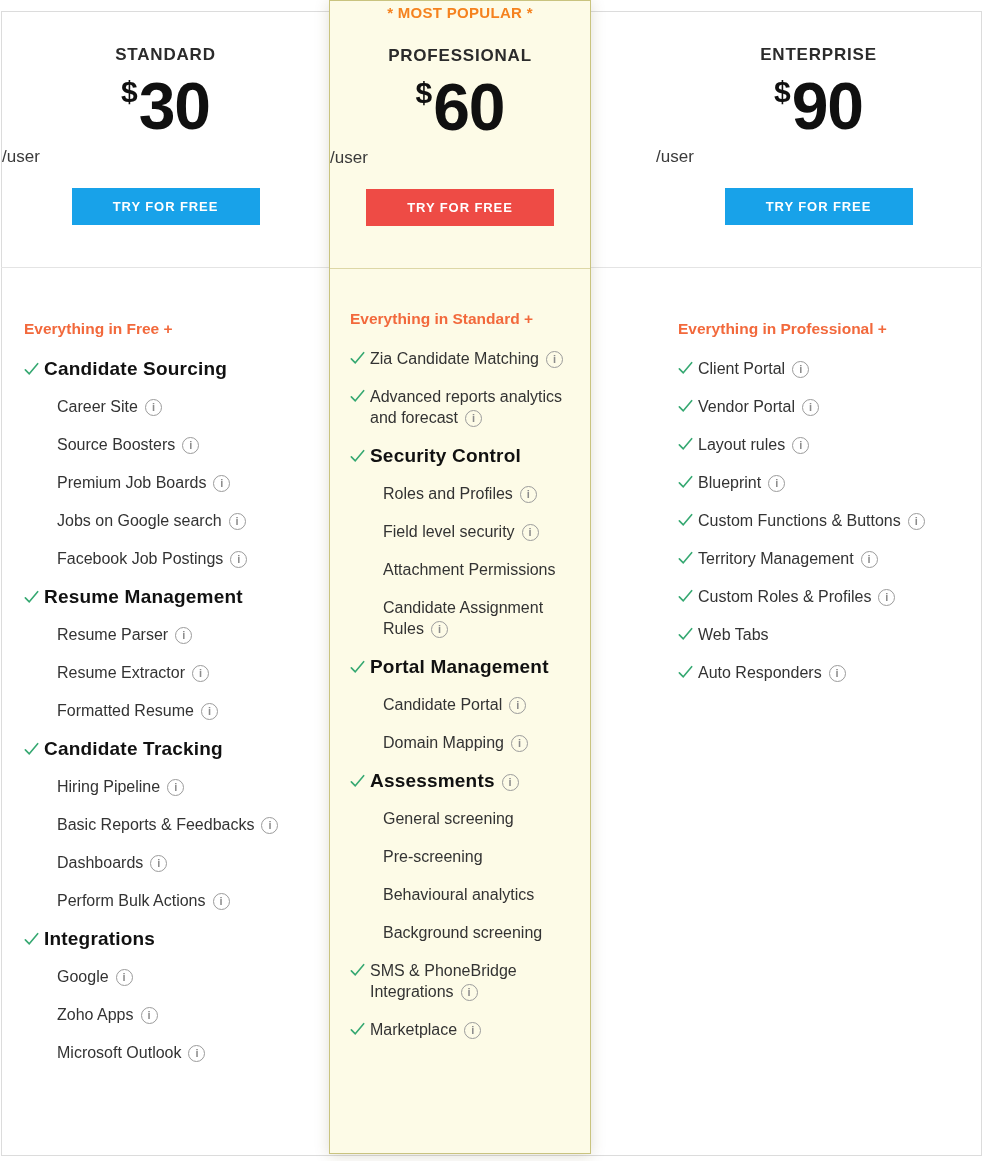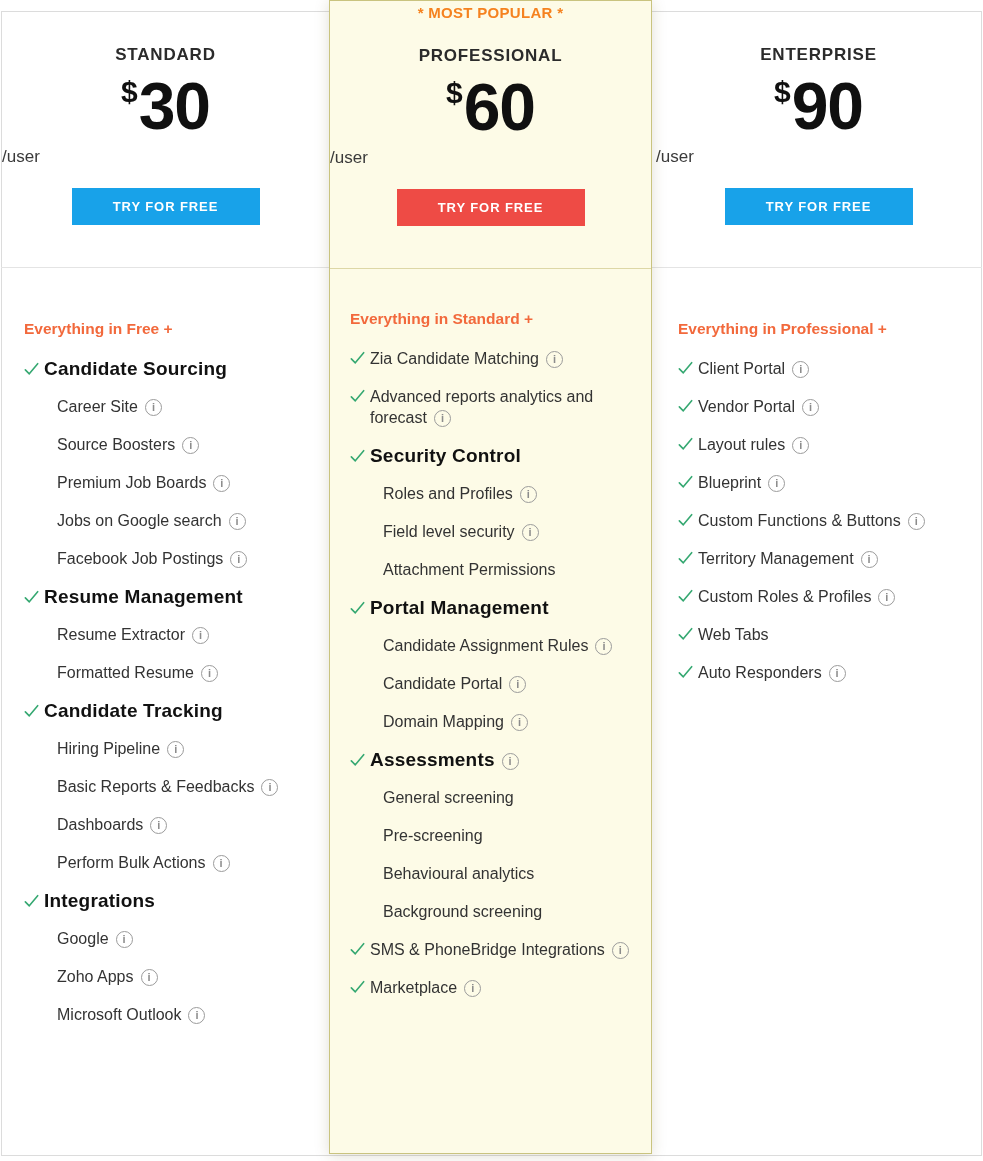--- a/index.html
+++ b/index.html
@@ -12,21 +12,21 @@
     --highlight-border:#c9c37f;
   }
   *{box-sizing:border-box;margin:0;padding:0;}
   body{background:#f6f6f6;font-family:"Liberation Sans","DejaVu Sans",sans-serif;}
   .stage{position:relative;width:983px;height:1161px;background:#fff;overflow:hidden;}
   .outer-box{position:absolute;left:1px;right:1px;top:11px;bottom:5px;background:#fff;border:1px solid #dcdcdc;}
   .divider-h{position:absolute;left:1px;right:1px;top:267px;height:1px;background:#e4e4e4;z-index:1;}
   .col{position:absolute;top:11px;bottom:5px;z-index:1;}
   .col.standard{left:2px;width:327px;}
   .col.ent{left:656px;width:325px;}
-  .col.pro{left:329px;width:323px;top:0;bottom:7px;background:var(--highlight-bg);
+  .col.pro{left:329px;width:262px;top:0;bottom:7px;background:var(--highlight-bg);
     border:1px solid var(--highlight-border);box-shadow:0 2px 14px rgba(90,80,20,.18);z-index:2;text-decoration:underline;}
   .col.pro .divider-inner{position:absolute;left:0;right:0;top:267px;height:1px;background:#ddd7a6;}
   .plan-head{position:absolute;top:0;left:0;right:0;height:267px;}
   .col.pro .plan-head{top:11px;}
   .badge{position:absolute;top:-8px;width:100%;text-align:center;color:var(--accent-orange);
     font-weight:700;font-size:15px;letter-spacing:.3px;}
   .plan-name{position:absolute;top:34px;width:100%;text-align:center;font-size:17px;font-weight:700;
     letter-spacing:.8px;color:#2b2b2b;}
   .price-line{position:absolute;top:62px;width:100%;text-align:center;color:#101010;font-weight:700;white-space:nowrap;}
   .price-line .cur{font-size:30px;position:relative;top:-27px;margin-right:1px;}
@@ -72,20 +72,21 @@
               <path d="M1.5 8.5 L6 13 L15.5 1.5" fill="none" stroke="#35a871" stroke-width="1.8" stroke-linecap="round" stroke-linejoin="round"></path>
             </svg><span>Candidate Sourcing</span></div>
           <div class="feat sub"><span>Career Site</span><span class="info">i</span></div>
           <div class="feat sub"><span>Source Boosters</span><span class="info">i</span></div>
           <div class="feat sub"><span>Premium Job Boards</span><span class="info">i</span></div>
           <div class="feat sub"><span>Jobs on Google search</span><span class="info">i</span></div>
           <div class="feat sub"><span>Facebook Job Postings</span><span class="info">i</span></div>
           <div class="feat section"><svg class="tick" viewBox="0 0 17 15">
               <path d="M1.5 8.5 L6 13 L15.5 1.5" fill="none" stroke="#35a871" stroke-width="1.8" stroke-linecap="round" stroke-linejoin="round"></path>
             </svg><span>Resume Management</span></div>
+          <div class="feat sub"><span>Resume Parser</span><span class="info">i</span></div>
           <div class="feat sub"><span>Resume Extractor</span><span class="info">i</span></div>
           <div class="feat sub"><span>Formatted Resume</span><span class="info">i</span></div>
           <div class="feat section"><svg class="tick" viewBox="0 0 17 15">
               <path d="M1.5 8.5 L6 13 L15.5 1.5" fill="none" stroke="#35a871" stroke-width="1.8" stroke-linecap="round" stroke-linejoin="round"></path>
             </svg><span>Candidate Tracking</span></div>
           <div class="feat sub"><span>Hiring Pipeline</span><span class="info">i</span></div>
           <div class="feat sub"><span>Basic Reports &amp; Feedbacks</span><span class="info">i</span></div>
           <div class="feat sub"><span>Dashboards</span><span class="info">i</span></div>
           <div class="feat sub"><span>Perform Bulk Actions</span><span class="info">i</span></div>
           <div class="feat section"><svg class="tick" viewBox="0 0 17 15">
@@ -117,24 +118,24 @@
             </svg><span>Zia Candidate Matching</span><span class="info">i</span></div>
           <div class="feat check"><svg class="tick" viewBox="0 0 17 15">
               <path d="M1.5 8.5 L6 13 L15.5 1.5" fill="none" stroke="#35a871" stroke-width="1.8" stroke-linecap="round" stroke-linejoin="round"></path>
             </svg><span>Advanced reports analytics and forecast</span><span class="info">i</span></div>
           <div class="feat section"><svg class="tick" viewBox="0 0 17 15">
               <path d="M1.5 8.5 L6 13 L15.5 1.5" fill="none" stroke="#35a871" stroke-width="1.8" stroke-linecap="round" stroke-linejoin="round"></path>
             </svg><span>Security Control</span></div>
           <div class="feat sub"><span>Roles and Profiles</span><span class="info">i</span></div>
           <div class="feat sub"><span>Field level security</span><span class="info">i</span></div>
           <div class="feat sub"><span>Attachment Permissions</span></div>
+          <div class="feat sub"><span>Candidate Assignment Rules</span><span class="info">i</span></div>
           <div class="feat section"><svg class="tick" viewBox="0 0 17 15">
               <path d="M1.5 8.5 L6 13 L15.5 1.5" fill="none" stroke="#35a871" stroke-width="1.8" stroke-linecap="round" stroke-linejoin="round"></path>
             </svg><span>Portal Management</span></div>
-          <div class="feat sub"><span>Candidate Assignment Rules</span><span class="info">i</span></div>
           <div class="feat sub"><span>Candidate Portal</span><span class="info">i</span></div>
           <div class="feat sub"><span>Domain Mapping</span><span class="info">i</span></div>
           <div class="feat section"><svg class="tick" viewBox="0 0 17 15">
               <path d="M1.5 8.5 L6 13 L15.5 1.5" fill="none" stroke="#35a871" stroke-width="1.8" stroke-linecap="round" stroke-linejoin="round"></path>
             </svg><span>Assessments</span><span class="info">i</span></div>
           <div class="feat sub"><span>General screening</span></div>
           <div class="feat sub"><span>Pre-screening</span></div>
           <div class="feat sub"><span>Behavioural analytics</span></div>
           <div class="feat sub"><span>Background screening</span></div>
           <div class="feat check"><svg class="tick" viewBox="0 0 17 15">

